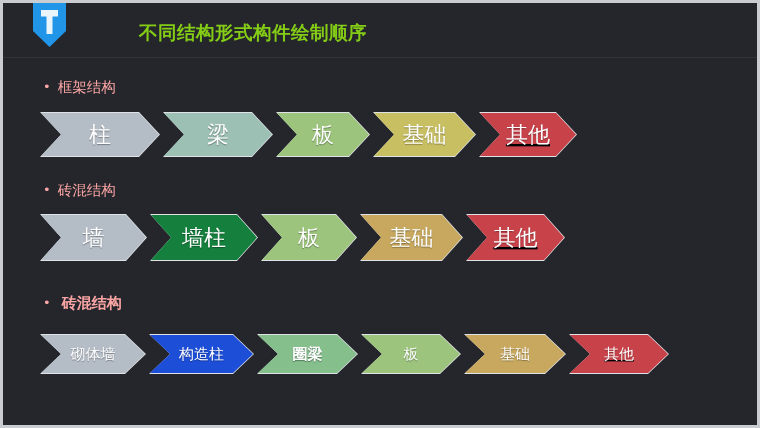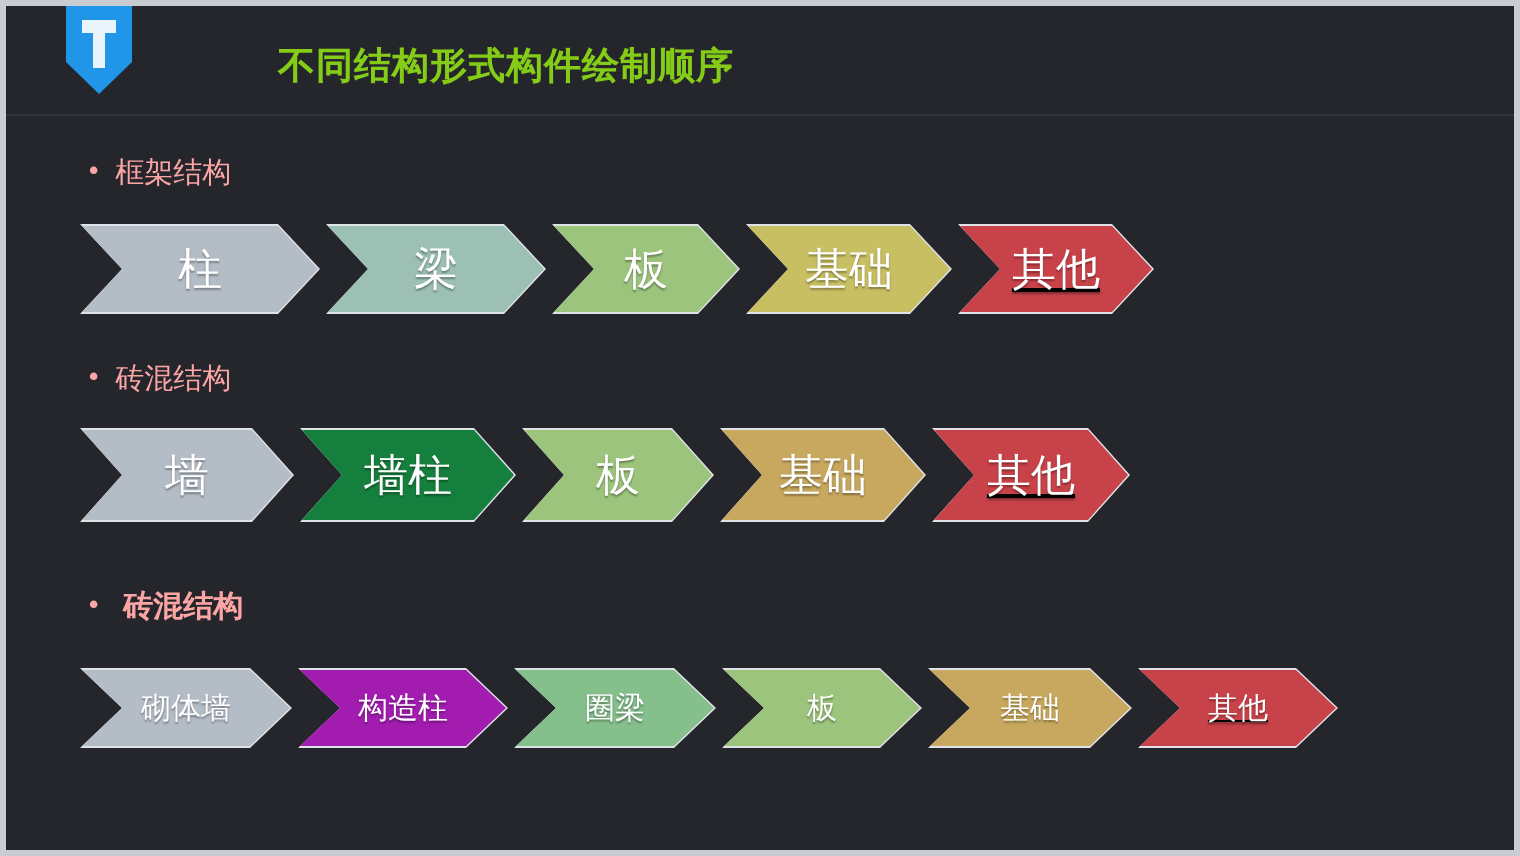--- a/index.html
+++ b/index.html
@@ -231,27 +231,27 @@
 
   <div class="chevron-row" id="row-3">
     <div class="chev-wrap" style="width:104px">
       <div class="chev-outline"></div>
       <div class="chevron first" id="r3c1" style="background: rgb(180, 188, 198);">
           <span class="label">砌体墙</span>
         </div>
     </div>
     <div class="chev-wrap" style="width:103px">
       <div class="chev-outline"></div>
-      <div class="chevron" id="r3c2" style="background: #a21caf;">
+      <div class="chevron" id="r3c2" style="background: #1d4ed8;">
           <span class="label">构造柱</span>
         </div>
     </div>
     <div class="chev-wrap" style="width:99px">
       <div class="chev-outline"></div>
-      <div class="chevron" id="r3c3" style="background: rgb(132, 191, 140);">
+      <div class="chevron" id="r3c3" style="background: rgb(132, 191, 140); font-weight: bold;">
           <span class="label">圈梁</span>
         </div>
     </div>
     <div class="chev-wrap" style="width:98px">
       <div class="chev-outline"></div>
       <div class="chevron" id="r3c4" style="background: rgb(156, 196, 124);">
           <span class="label">板</span>
         </div>
     </div>
     <div class="chev-wrap" style="width:100px">

